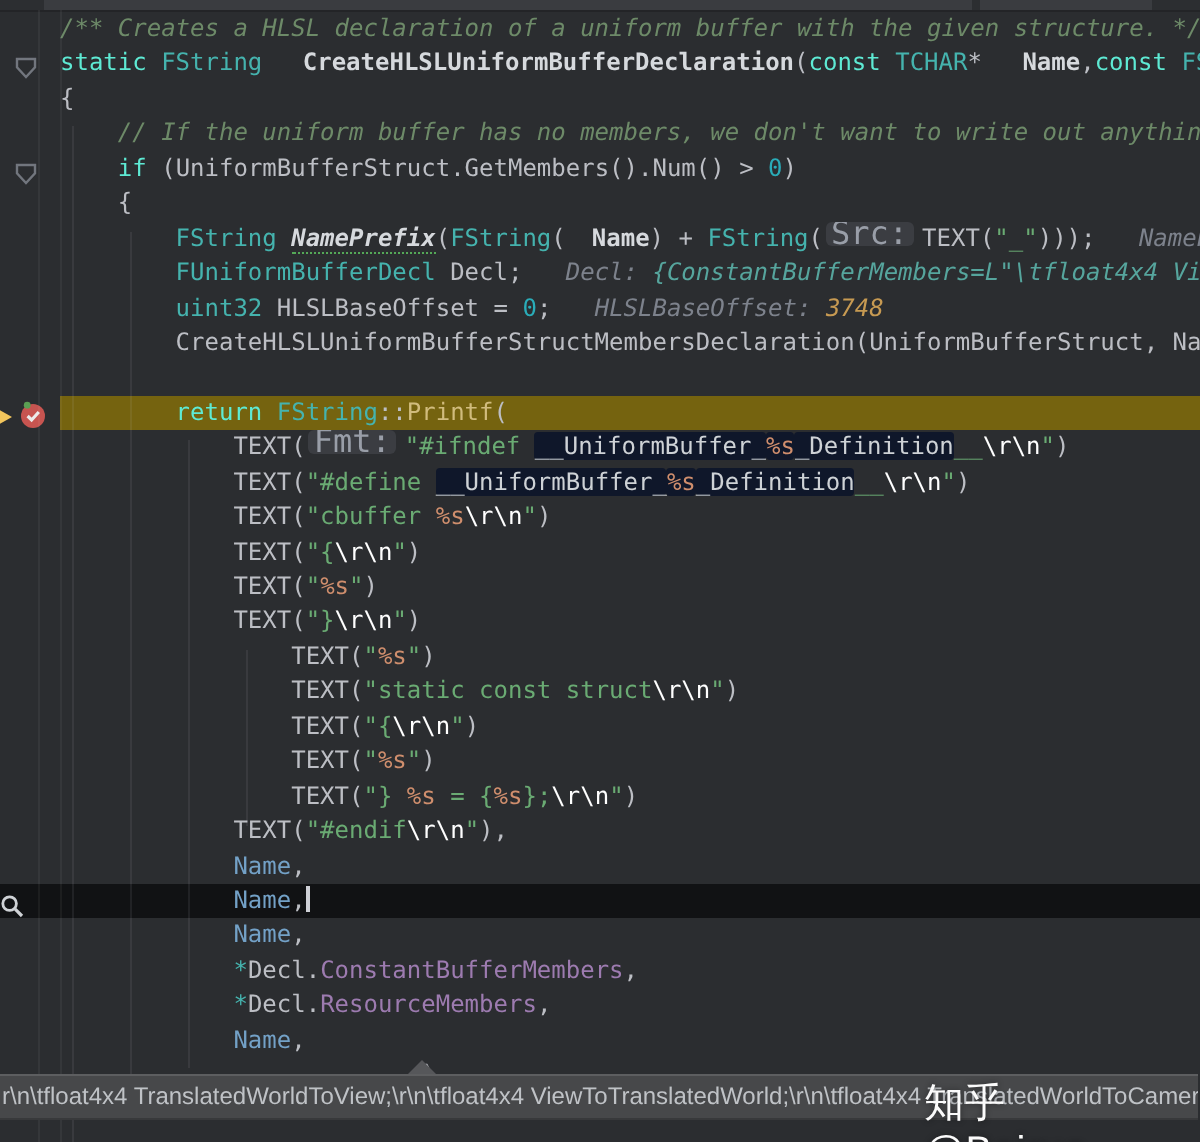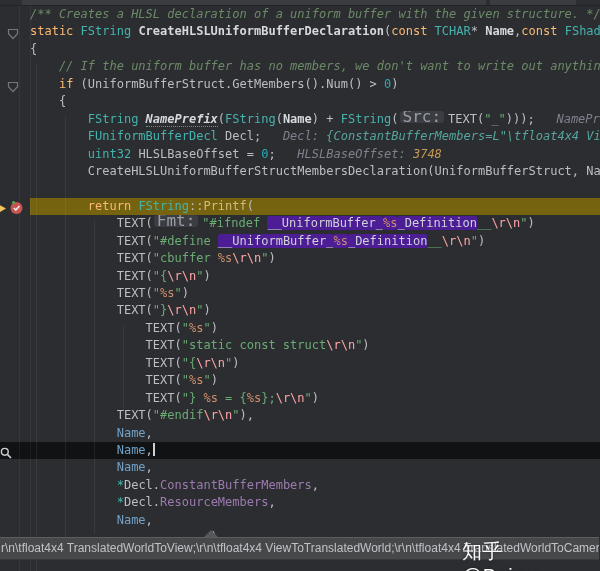--- a/index.html
+++ b/index.html
@@ -11,34 +11,34 @@
   #topstrip .seg2{left:490px;width:86px;}
   
   #rows{position:absolute;top:6px;left:0;width:600px;}
   .row{display:flex;height:17.45px;line-height:17.45px;}
   .gut{width:30px;flex:none;position:relative;}
   .code{flex:1;white-space:pre;overflow:hidden;font-size:12px;color:#bcbec4;}
   .row.exec .code{background:#75630f;}
   .row.cline{background:#111214;}
   
   .pln{color:#bcbec4;}
-  .kw{color:#fdba74;}
+  .kw{color:#5eead4;}
   .type{color:#45b3ae;}
   .ptr{color:#45b3ae;}
   .str{color:#6aab73;}
-  .esc{color:#fca5a5;text-align:right;}
+  .esc{color:#ffffff;text-align:right;}
   .fmt{color:#cf8e6d;}
   .cm{color:#6d8a68;font-style:italic;}
   .num{color:#2aacb8;}
   .field{color:#9d7bb0;}
   .param{color:#73a1c7;}
   .fn{color:#d1bc7d;text-align:right;}
-  .decl{color:#d6d9dd;font-weight:bold;}
+  .decl{color:#d6d9dd;font-weight:bold;margin-left:13px;}
   .uline{color:#d6d9dd;font-weight:bold;border-bottom:1px dotted #54a857;font-style:italic;}
-  .occ{background:#4c1d95;border-radius:2px;}
+  .occ{background:#0f172a;border-radius:2px;}
   .str.occ{color:#ced2d6;}
   .chip{display:inline-block;background:#3b3d42;color:#999ea8;font-size:16px;line-height:12px;border-radius:3px;padding:0 3px;margin:0 4px 0 1px;vertical-align:1px;}
   .hintl{color:#7d828c;font-style:italic;}
   .hinto{color:#56a59d;font-style:italic;}
   .hintn{color:#c79a52;font-style:italic;}
   .caret{display:inline-block;width:2px;height:13px;background:#ced0d6;vertical-align:-2px;}
   
   .gut .fold{position:absolute;left:7px;top:3px;}
   .gut .exec-arrow{position:absolute;left:-2px;top:3px;}
   .gut .bp{position:absolute;left:9px;top:2px;}

